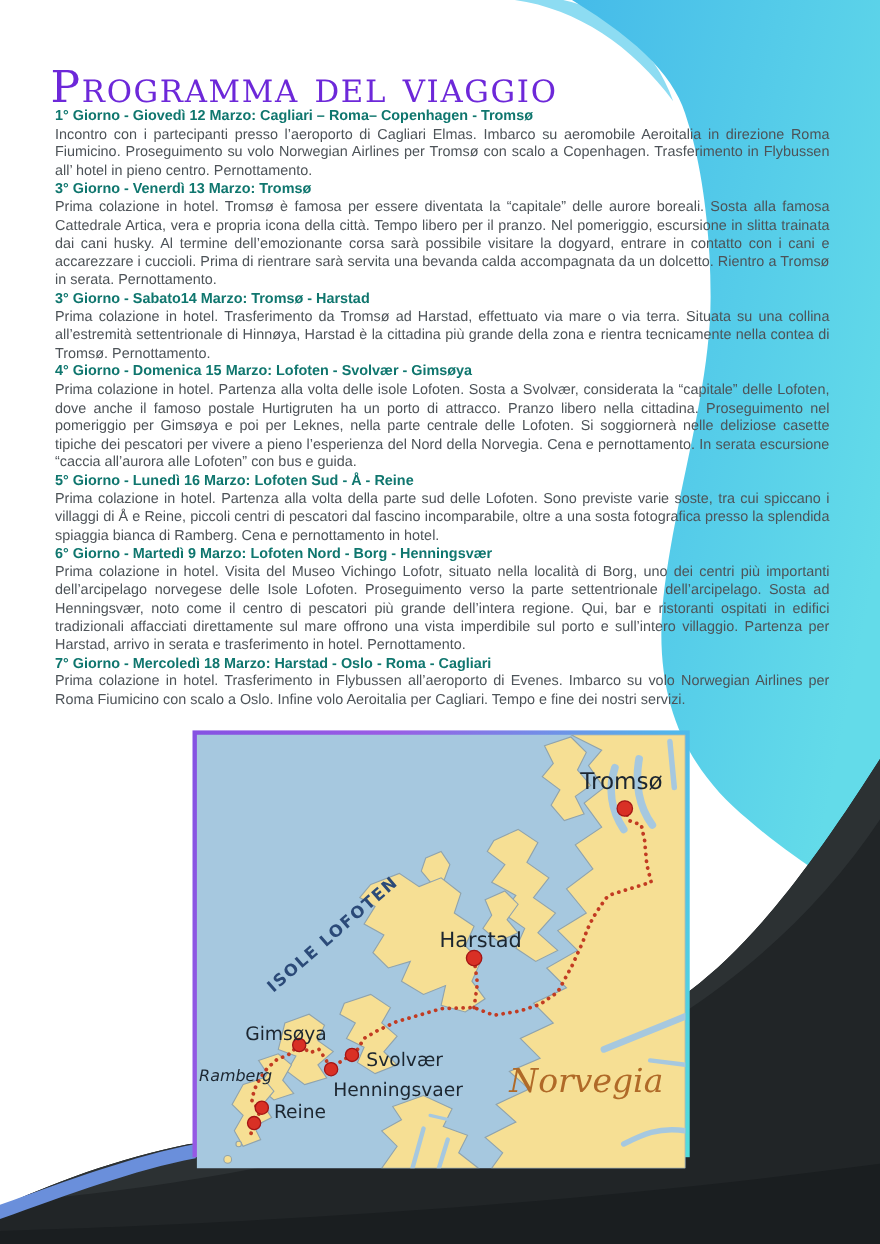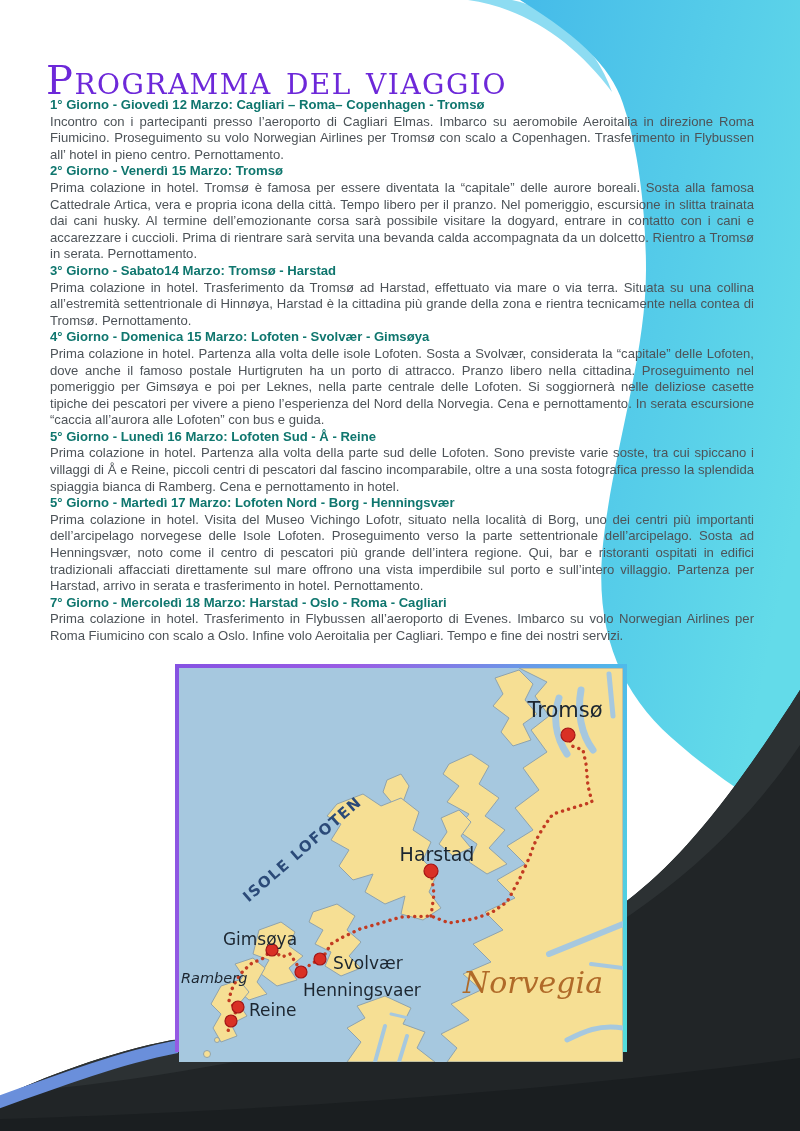--- a/index.html
+++ b/index.html
@@ -78,29 +78,29 @@
 
   <path d="M-5,1097 C60,1074 120,1051 178,1040 L178,1053 C120,1064 60,1087 -5,1110 Z" fill="#6A8FDB"></path>
 </svg>
 
 <div class="content">
   <h1 class="page-title">Programma del viaggio</h1>
 
   <div class="itinerary">
     <p class="day-heading">1° Giorno - Giovedì 12 Marzo: Cagliari – Roma– Copenhagen - Tromsø</p>
     <p class="day-body">Incontro con i partecipanti presso l’aeroporto di Cagliari Elmas. Imbarco su aeromobile Aeroitalia in direzione Roma Fiumicino. Proseguimento su volo Norwegian Airlines per Tromsø con scalo a Copenhagen. Trasferimento in Flybussen all’ hotel in pieno centro. Pernottamento.</p>
-    <p class="day-heading">2° Giorno - Venerdì 15 Marzo: Tromsø</p>
+    <p class="day-heading">3° Giorno - Venerdì 13 Marzo: Tromsø</p>
     <p class="day-body">Prima colazione in hotel. Tromsø è famosa per essere diventata la “capitale” delle aurore boreali. Sosta alla famosa Cattedrale Artica, vera e propria icona della città. Tempo libero per il pranzo. Nel pomeriggio, escursione in slitta trainata dai cani husky. Al termine dell’emozionante corsa sarà possibile visitare la dogyard, entrare in contatto con i cani e accarezzare i cuccioli. Prima di rientrare sarà servita una bevanda calda accompagnata da un dolcetto. Rientro a Tromsø in serata. Pernottamento.</p>
     <p class="day-heading">3° Giorno - Sabato14 Marzo: Tromsø - Harstad</p>
     <p class="day-body">Prima colazione in hotel. Trasferimento da Tromsø ad Harstad, effettuato via mare o via terra. Situata su una collina all’estremità settentrionale di Hinnøya, Harstad è la cittadina più grande della zona e rientra tecnicamente nella contea di Tromsø. Pernottamento.</p>
     <p class="day-heading">4° Giorno - Domenica 15 Marzo: Lofoten - Svolvær - Gimsøya</p>
     <p class="day-body">Prima colazione in hotel. Partenza alla volta delle isole Lofoten. Sosta a Svolvær, considerata la “capitale” delle Lofoten, dove anche il famoso postale Hurtigruten ha un porto di attracco. Pranzo libero nella cittadina. Proseguimento nel pomeriggio per Gimsøya e poi per Leknes, nella parte centrale delle Lofoten. Si soggiornerà nelle deliziose casette tipiche dei pescatori per vivere a pieno l’esperienza del Nord della Norvegia. Cena e pernottamento. In serata escursione “caccia all’aurora alle Lofoten” con bus e guida.</p>
     <p class="day-heading">5° Giorno - Lunedì 16 Marzo: Lofoten Sud - Å - Reine</p>
     <p class="day-body">Prima colazione in hotel. Partenza alla volta della parte sud delle Lofoten. Sono previste varie soste, tra cui spiccano i villaggi di Å e Reine, piccoli centri di pescatori dal fascino incomparabile, oltre a una sosta fotografica presso la splendida spiaggia bianca di Ramberg. Cena e pernottamento in hotel.</p>
-    <p class="day-heading">5° Giorno - Martedì 17 Marzo: Lofoten Nord - Borg - Henningsvær</p>
+    <p class="day-heading">6° Giorno - Martedì 9 Marzo: Lofoten Nord - Borg - Henningsvær</p>
     <p class="day-body">Prima colazione in hotel. Visita del Museo Vichingo Lofotr, situato nella località di Borg, uno dei centri più importanti dell’arcipelago norvegese delle Isole Lofoten. Proseguimento verso la parte settentrionale dell’arcipelago. Sosta ad Henningsvær, noto come il centro di pescatori più grande dell’intera regione. Qui, bar e ristoranti ospitati in edifici tradizionali affacciati direttamente sul mare offrono una vista imperdibile sul porto e sull’intero villaggio. Partenza per Harstad, arrivo in serata e trasferimento in hotel. Pernottamento.</p>
     <p class="day-heading">7° Giorno - Mercoledì 18 Marzo: Harstad - Oslo - Roma - Cagliari</p>
     <p class="day-body">Prima colazione in hotel. Trasferimento in Flybussen all’aeroporto di Evenes. Imbarco su volo Norwegian Airlines per Roma Fiumicino con scalo a Oslo. Infine volo Aeroitalia per Cagliari. Tempo e fine dei nostri servizi.</p>
   </div>
 
   <div class="map-frame">
     <svg width="444" height="394" viewBox="0 0 444 394" xmlns="http://www.w3.org/2000/svg">
 
       <rect x="0" y="0" width="444" height="394" fill="#A6C8DF"></rect>
       <g stroke="#8FA3AD" stroke-width="1" fill="#F6DF94">

